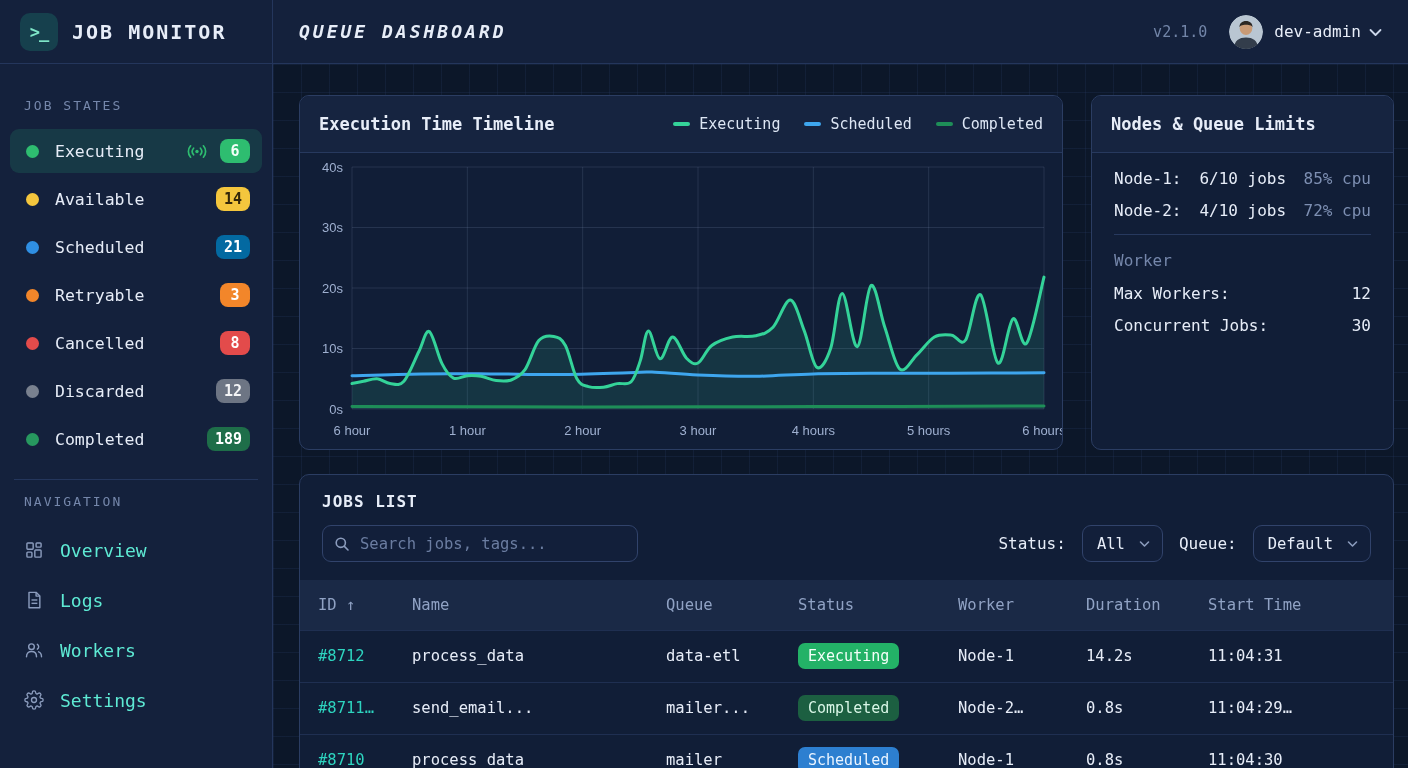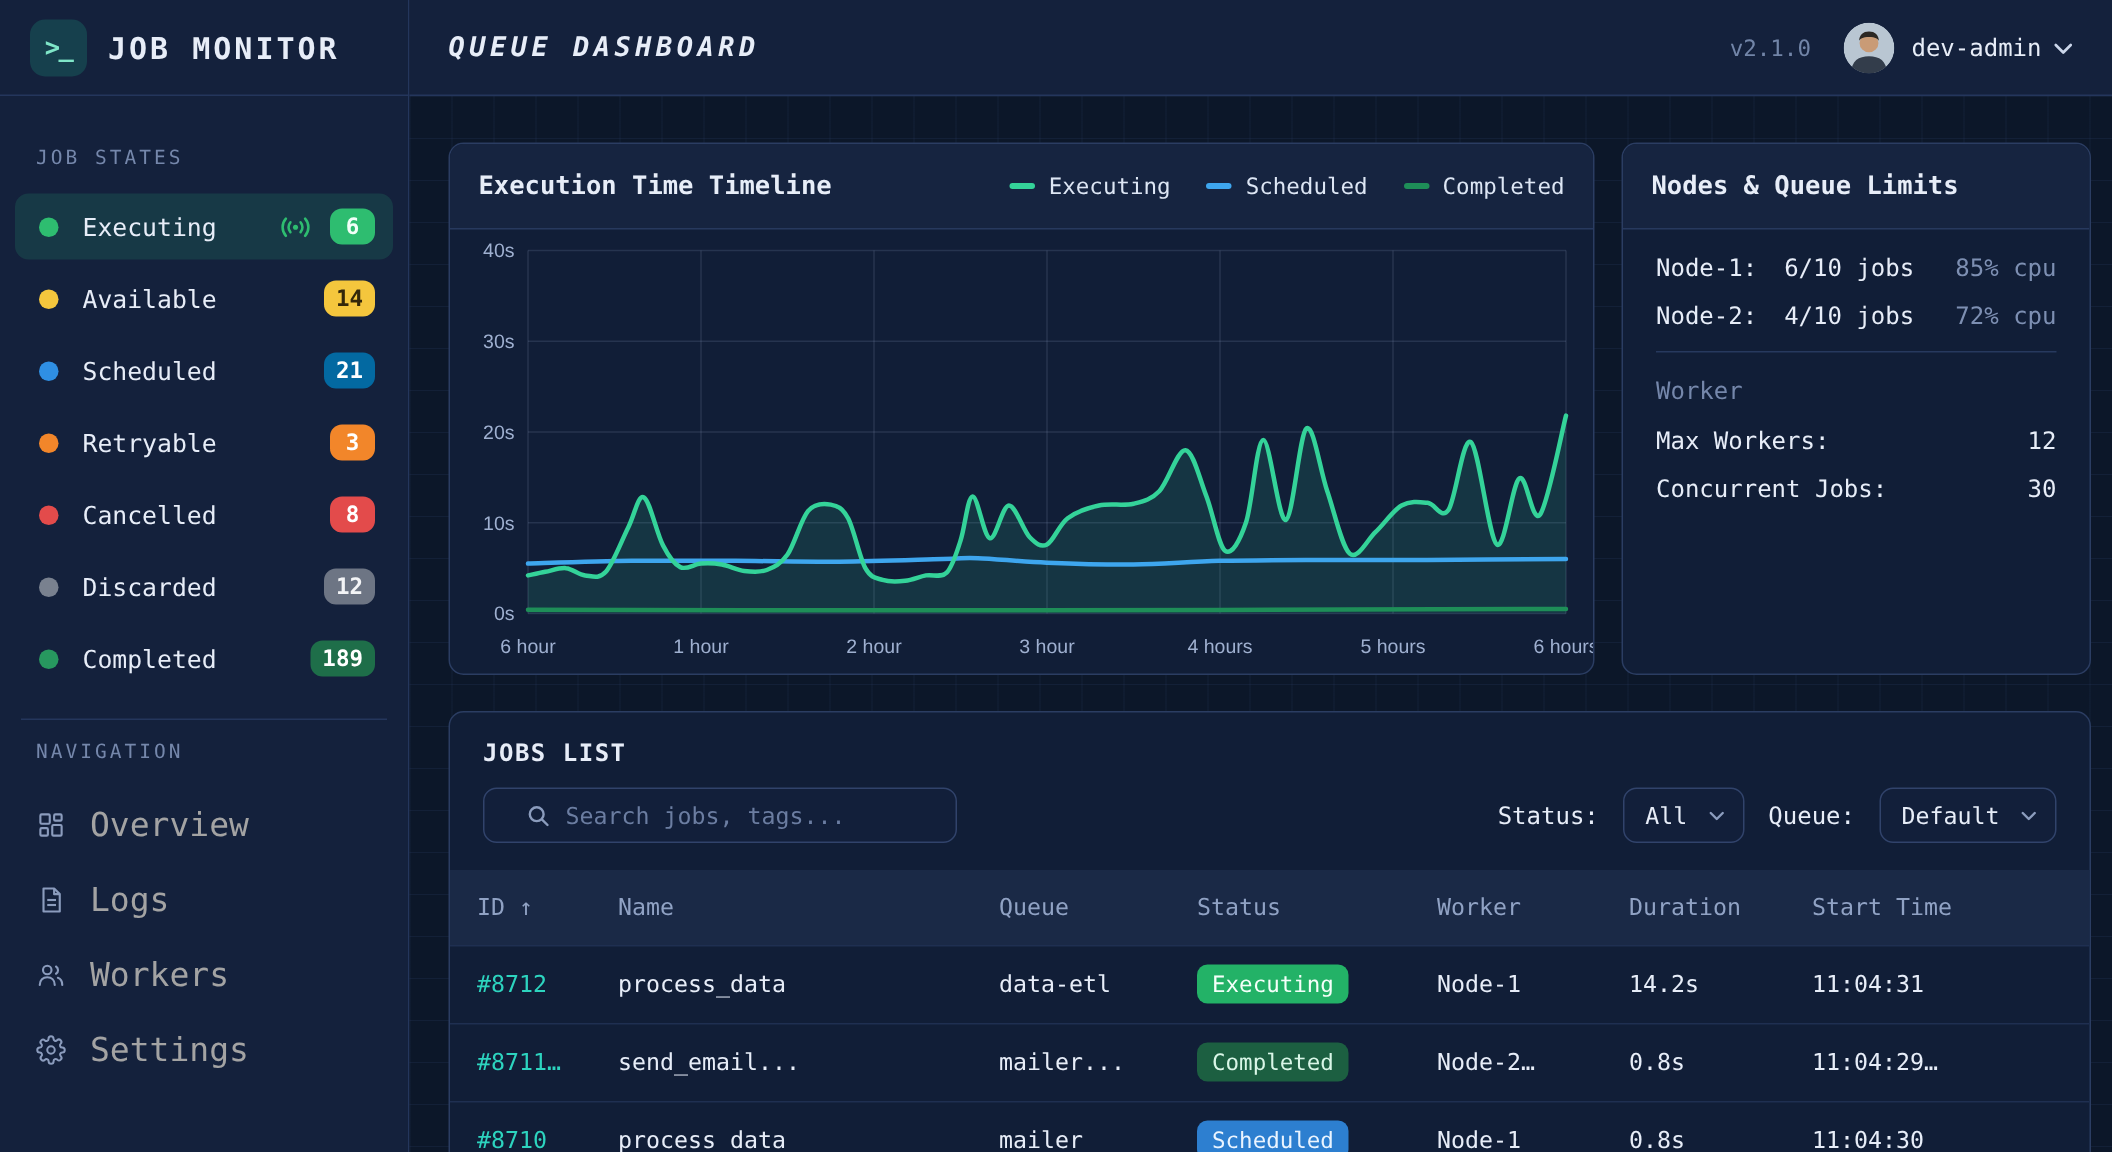--- a/index.html
+++ b/index.html
@@ -41,34 +41,34 @@
   .dot { width:13px; height:13px; border-radius:50%; margin-right:16px; flex:0 0 auto; }
   .state-label { font-size:16.5px; flex:1; }
   .count-badge {
     min-width:30px; text-align:center; padding:3px 8px; border-radius:8px;
     font-size:15px; font-weight:bold;
   }
   .live-ico { margin-right:10px; display:flex; }
   .sidebar-divider { border-top:1px solid #24365c; margin:18px 4px 4px; }
   .nav-item { display:flex; align-items:center; height:50px; padding:0 14px; cursor:pointer; }
   .nav-ico { width:20px; height:20px; margin-right:16px; color:#8b9cbd; display:flex; }
-  .nav-label { font-size:22px; color:#a3a3a3; }
+  .nav-label { font-size:18px; color:#5eead4; }
   
   .main {
     background:#0c1729;
     background-image:
       linear-gradient(rgba(66,92,150,0.13) 1px, transparent 1px),
       linear-gradient(90deg, rgba(66,92,150,0.13) 1px, transparent 1px);
     background-size:28px 28px;
     padding:31px 14px 0 26px; overflow:hidden;
   }
   .panel {
     background:#111e37; border:1px solid #2b3d62; border-radius:10px; overflow:hidden;
   }
-  .row1 { display:flex; gap:18px; }
+  .row1 { display:flex; gap:28px; }
   .chart-panel { width:764px; height:355px; display:flex; flex-direction:column; }
   .panel-header {
     height:57px; background:#162440; border-bottom:1px solid #27395e;
     display:flex; align-items:center; justify-content:space-between; padding:0 19px; flex:0 0 auto;
   }
   .panel-title { font-size:17px; font-weight:bold; }
   .legend { display:flex; gap:24px; align-items:center; }
   .legend-item { display:flex; align-items:center; gap:9px; font-size:15px; color:#dde6f4; }
   .swatch { width:17px; height:4px; border-radius:2px; }
   .chart-body { flex:1; }
@@ -79,21 +79,21 @@
   .worker-name { margin-right:18px; }
   .worker-cpu { margin-left:auto; color:#7d8fb2; }
   .mini-divider { border-top:1px solid #27395e; margin:14px 0 16px; }
   .limit-row { display:flex; justify-content:space-between; margin-bottom:13px; }
   
   .jobs-panel { margin-top:24px; height:340px; display:flex; flex-direction:column; }
   .jobs-title { font-size:16px; font-weight:bold; letter-spacing:1px; padding:17px 22px 14px; }
   .jobs-toolbar { display:flex; align-items:center; padding:0 22px 18px; }
   .search-box {
     width:316px; height:37px; border:1px solid #31436b; border-radius:9px;
-    background:#121f3a; display:flex; align-items:center; padding:0 28px; gap:10px;
+    background:#121f3a; display:flex; align-items:center; padding:0 11px; gap:10px;
   }
   .search-box input {
     background:transparent; border:none; outline:none; color:#c7d3e8;
     font-family:inherit; font-size:15.5px; width:100%;
   }
   .search-box input::placeholder { color:#6b7da1; }
   .filters { margin-left:auto; display:flex; align-items:center; gap:16px; }
   .filter-label { font-size:16px; }
   .select-box {
     height:37px; border:1px solid #31436b; border-radius:9px; background:#121f3a;

